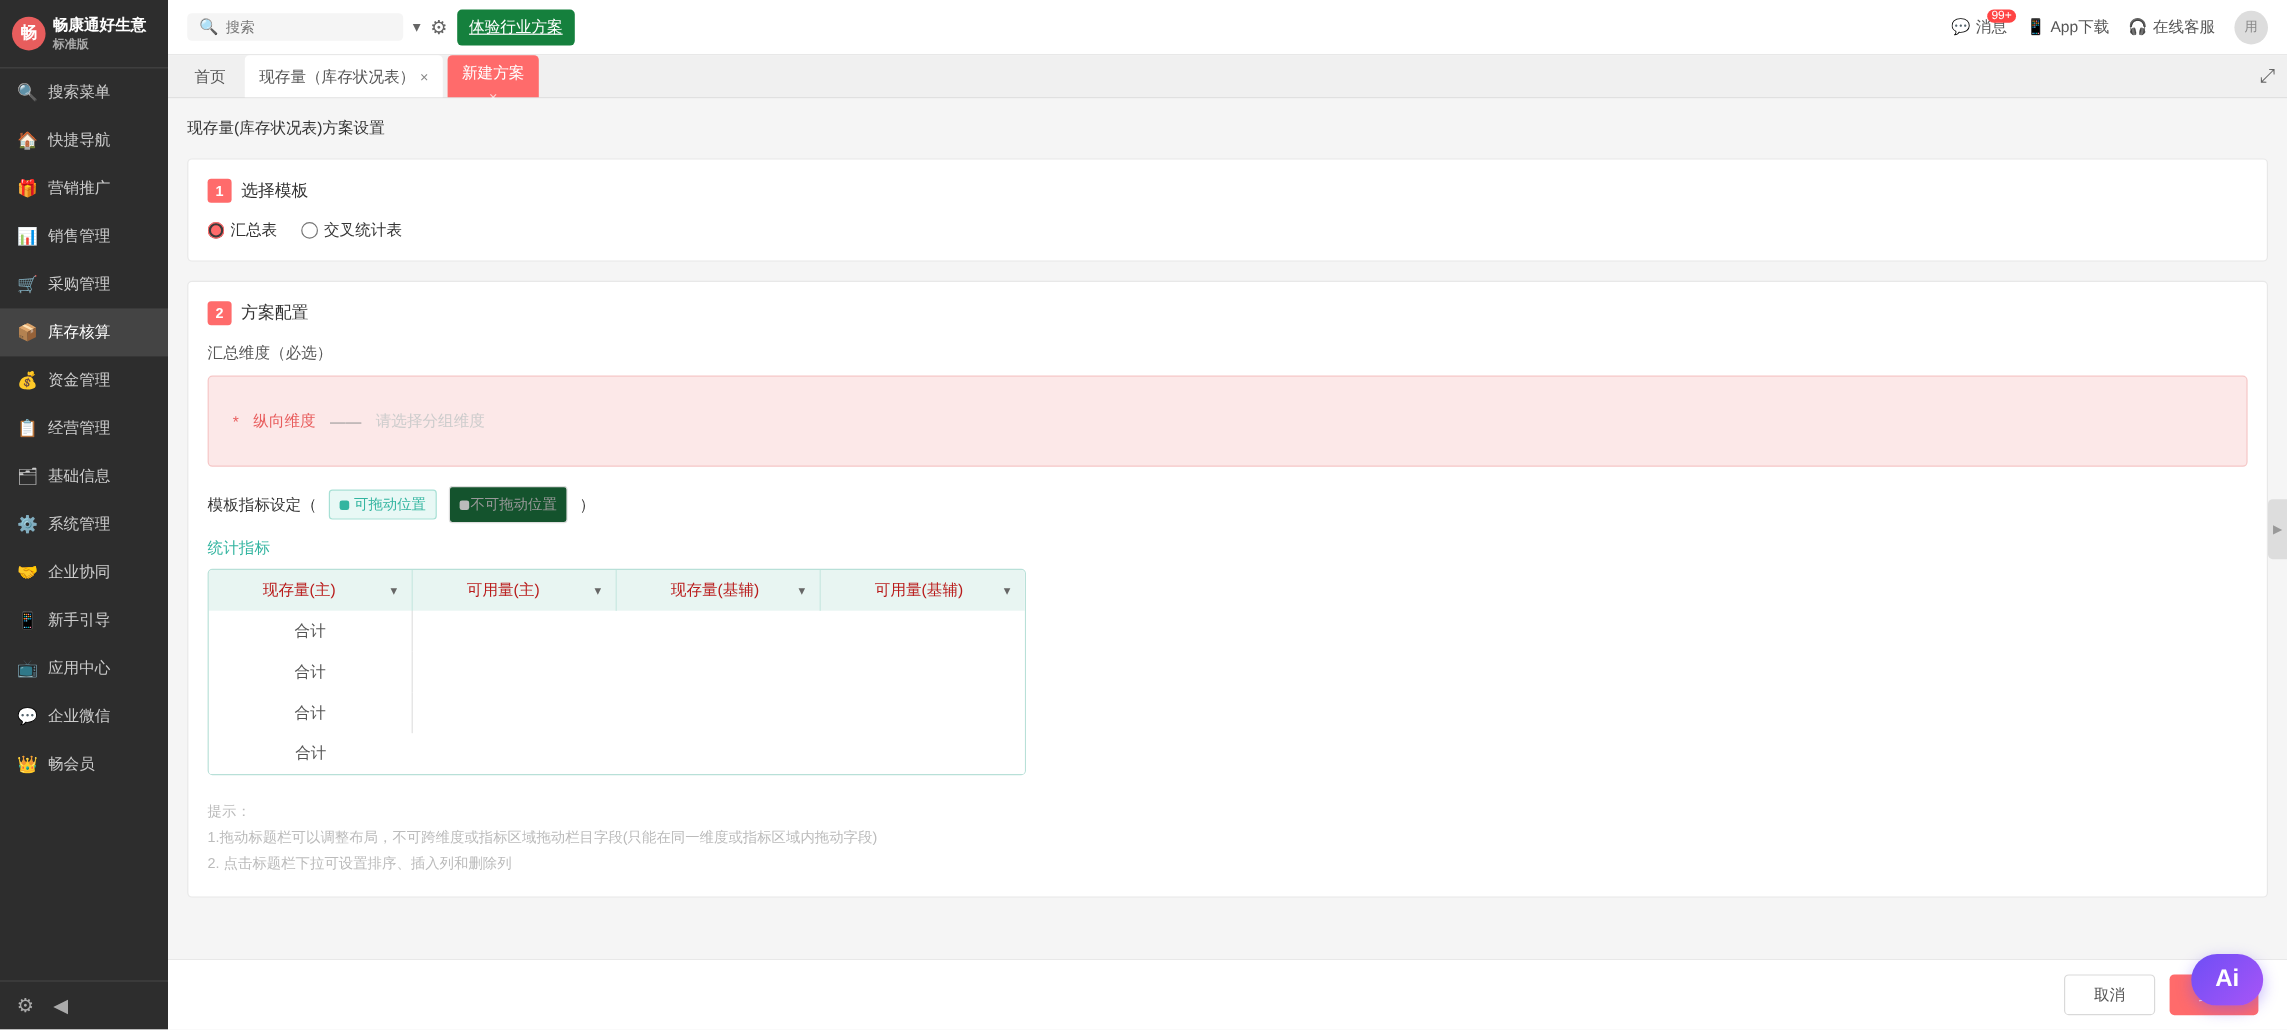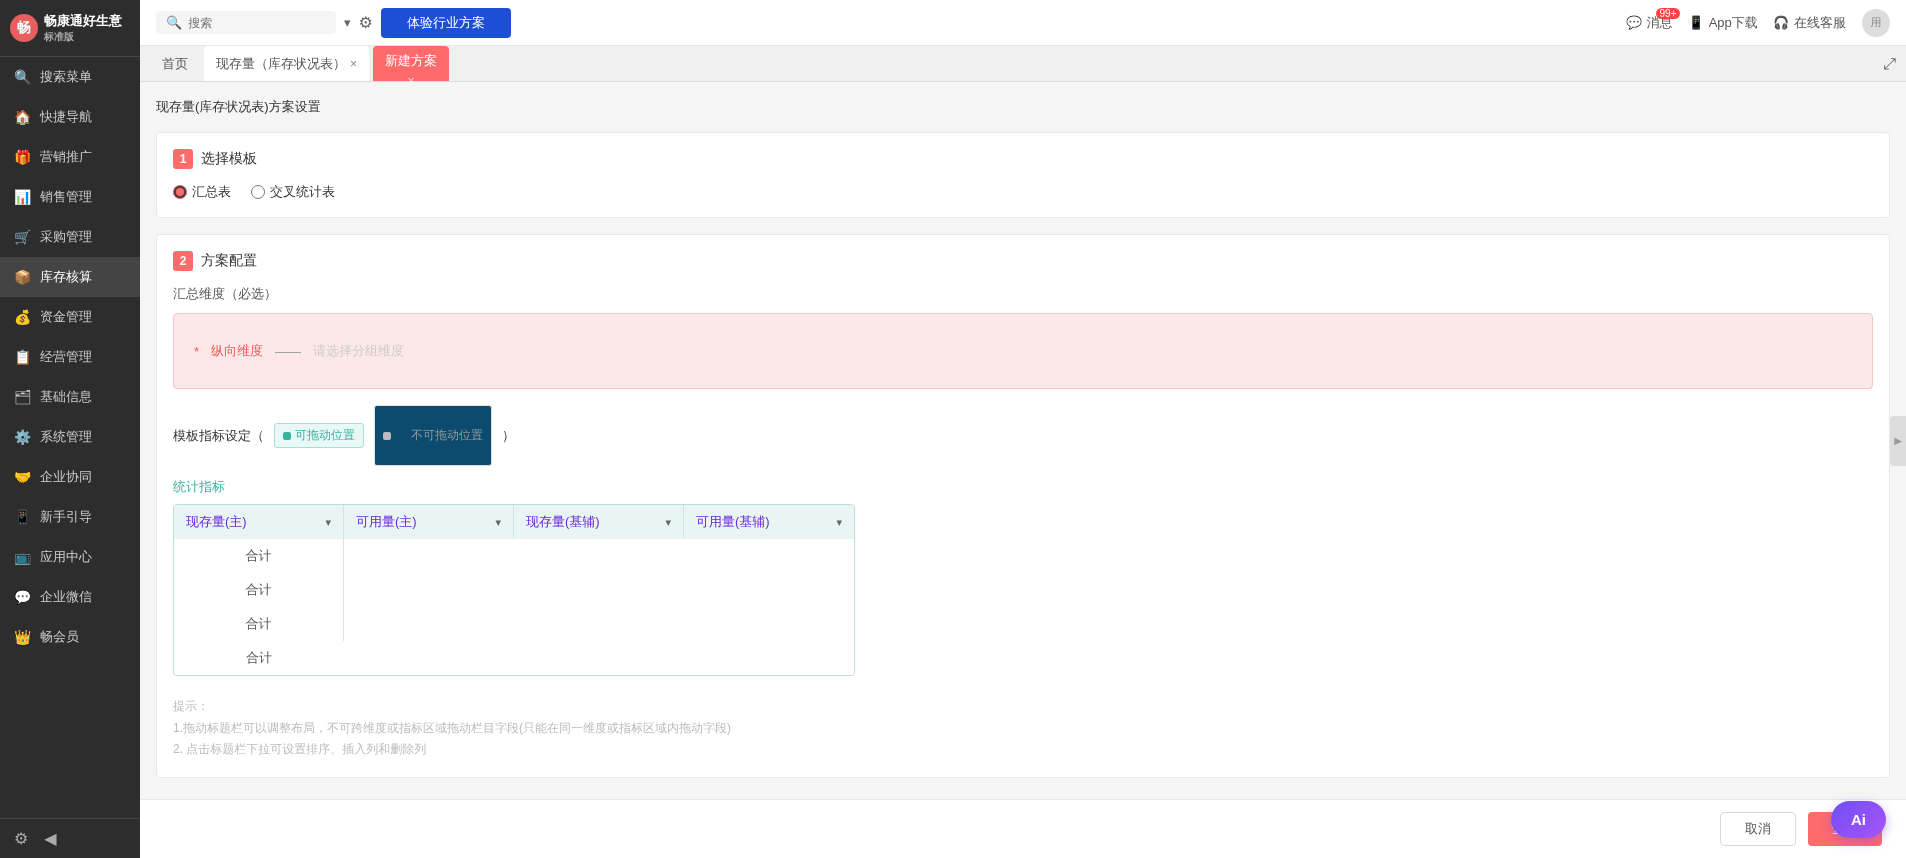--- a/index.html
+++ b/index.html
@@ -72,27 +72,28 @@
       padding: 4px 10px;
       gap: 6px;
       width: 180px;
     }
     .topbar-search input {
       border: none; background: transparent; outline: none; font-size: 12px; color: #666; width: 120px;
     }
     .topbar-dropdown { font-size: 13px; color: #666; cursor: pointer; }
     .topbar-settings { font-size: 16px; color: #666; cursor: pointer; }
     .topbar-btn {
-      background: #1d4ed8;
+      background: #15803d;
       color: #fff;
       border: none;
       border-radius: 4px;
-      padding: 6px 26px;
-      font-size: 13px;
-      cursor: pointer;
+      padding: 6px 10px;
+      font-size: 13px;
+      cursor: pointer;
+      text-decoration: underline;
     }
     .topbar-right { display: flex; align-items: center; gap: 16px; }
     .topbar-badge { position: relative; cursor: pointer; display: flex; align-items: center; gap: 4px; color: #555; font-size: 13px; }
     .badge-num {
       position: absolute;
       top: -6px; right: -8px;
       background: #ff4444;
       color: #fff;
       border-radius: 8px;
       font-size: 10px;
@@ -188,25 +189,25 @@
     .draggable-badge {
       display: flex; align-items: center; gap: 4px;
       background: #e8f8f5;
       border: 1px solid #a8e0d5;
       border-radius: 3px;
       padding: 3px 8px;
       font-size: 12px;
       color: #33b5a0;
     }
     .non-draggable-badge {
-      display: flex; align-items: center; gap: 20px;
-      background: #0c4a6e;
+      display: flex; align-items: center; gap: 1px;
+      background: #14532d;
       border: 1px solid #ddd;
       border-radius: 3px;
-      padding: 21px 8px;
+      padding: 6px 8px;
       font-size: 12px;
       color: #999;
     }
     .badge-dot {
       width: 8px; height: 8px;
       border-radius: 2px;
     }
     .dot-green { background: #33b5a0; }
     .dot-gray { background: #bbb; }
 
@@ -225,21 +226,21 @@
     .stats-col:last-child { border-right: none; }
     .stats-col-body {
       width: 170px;
       padding: 8px 12px;
       border-right: 1px solid #e0e0e0;
       text-align: center;
       font-size: 13px;
       color: #555;
     }
     .stats-col-body:last-child { border-right: none; }
-    .col-name { color: #6d28d9; }
+    .col-name { color: #b91c1c; margin-left: 33px; }
     .col-chevron { color: #666; font-size: 11px; cursor: pointer; }
 
     
     .tips-section { margin-top: 20px; color: #bbb; font-size: 12px; line-height: 1.8; }
 
     
     .page-footer {
       background: #f5f5f5;
       padding: 12px 16px;
       border-top: 1px solid #e0e0e0;
@@ -281,21 +282,21 @@
 
     
     .ai-fab {
       position: fixed;
       bottom: 20px;
       right: 20px;
       background: linear-gradient(135deg, #6e4ef5, #a855f7);
       color: #fff;
       border-radius: 24px;
       padding: 10px 20px;
-      font-size: 15px;
+      font-size: 20px;
       font-weight: bold;
       cursor: pointer;
       box-shadow: 0 4px 12px rgba(110,78,245,0.4);
       display: flex; align-items: center; gap: 6px;
     }
 
     
     .sidebar-nav::-webkit-scrollbar { width: 4px; }
     .sidebar-nav::-webkit-scrollbar-thumb { background: #555; border-radius: 2px; }
 

